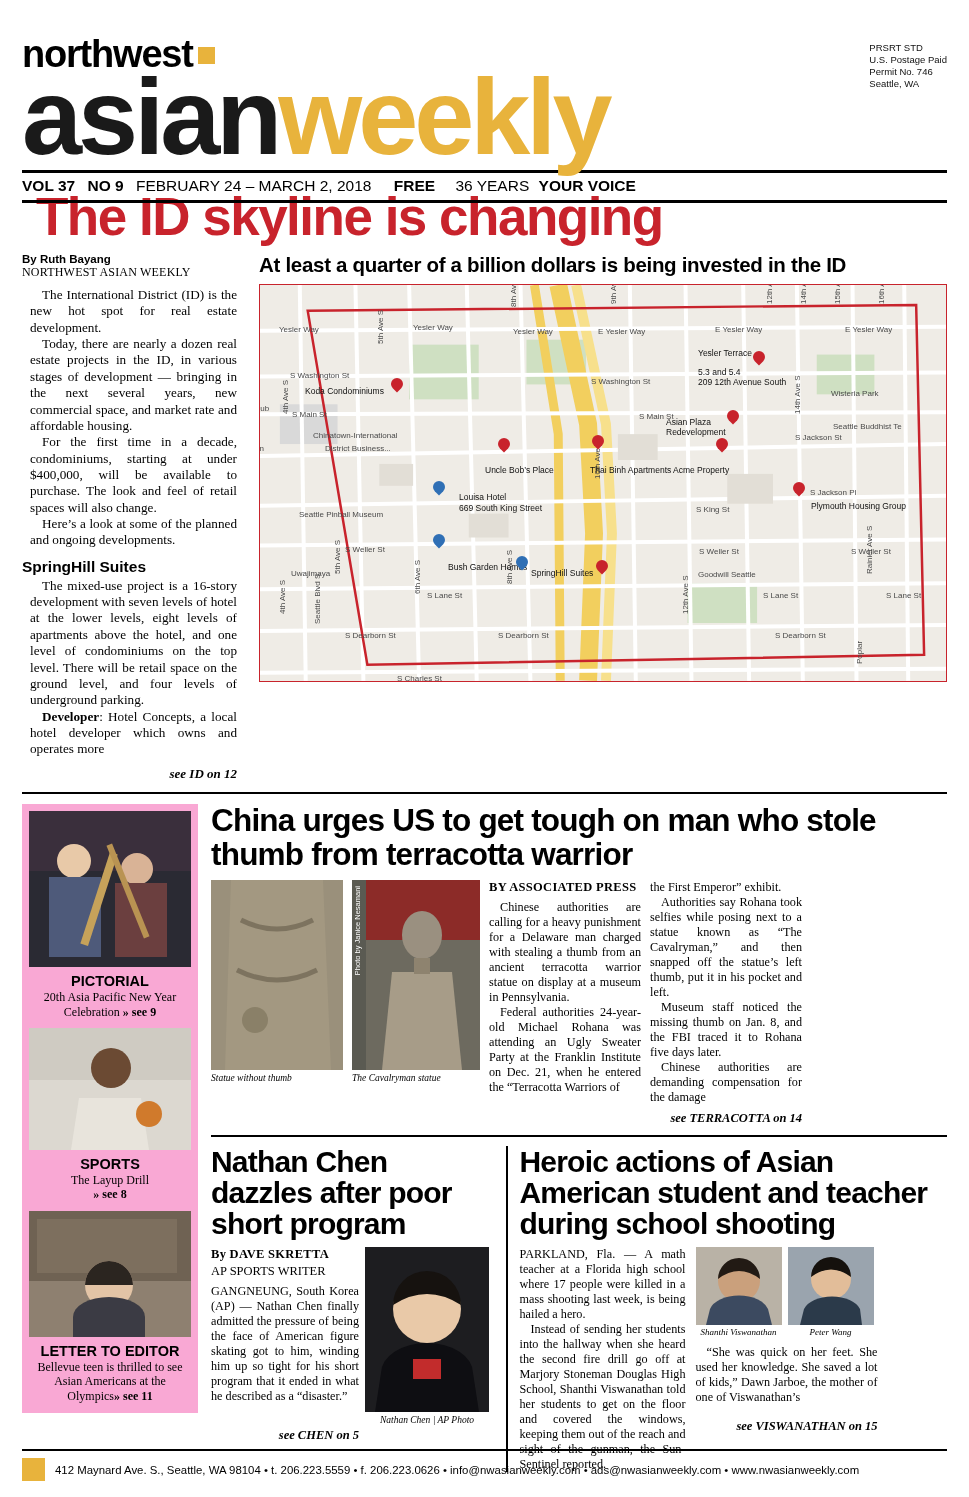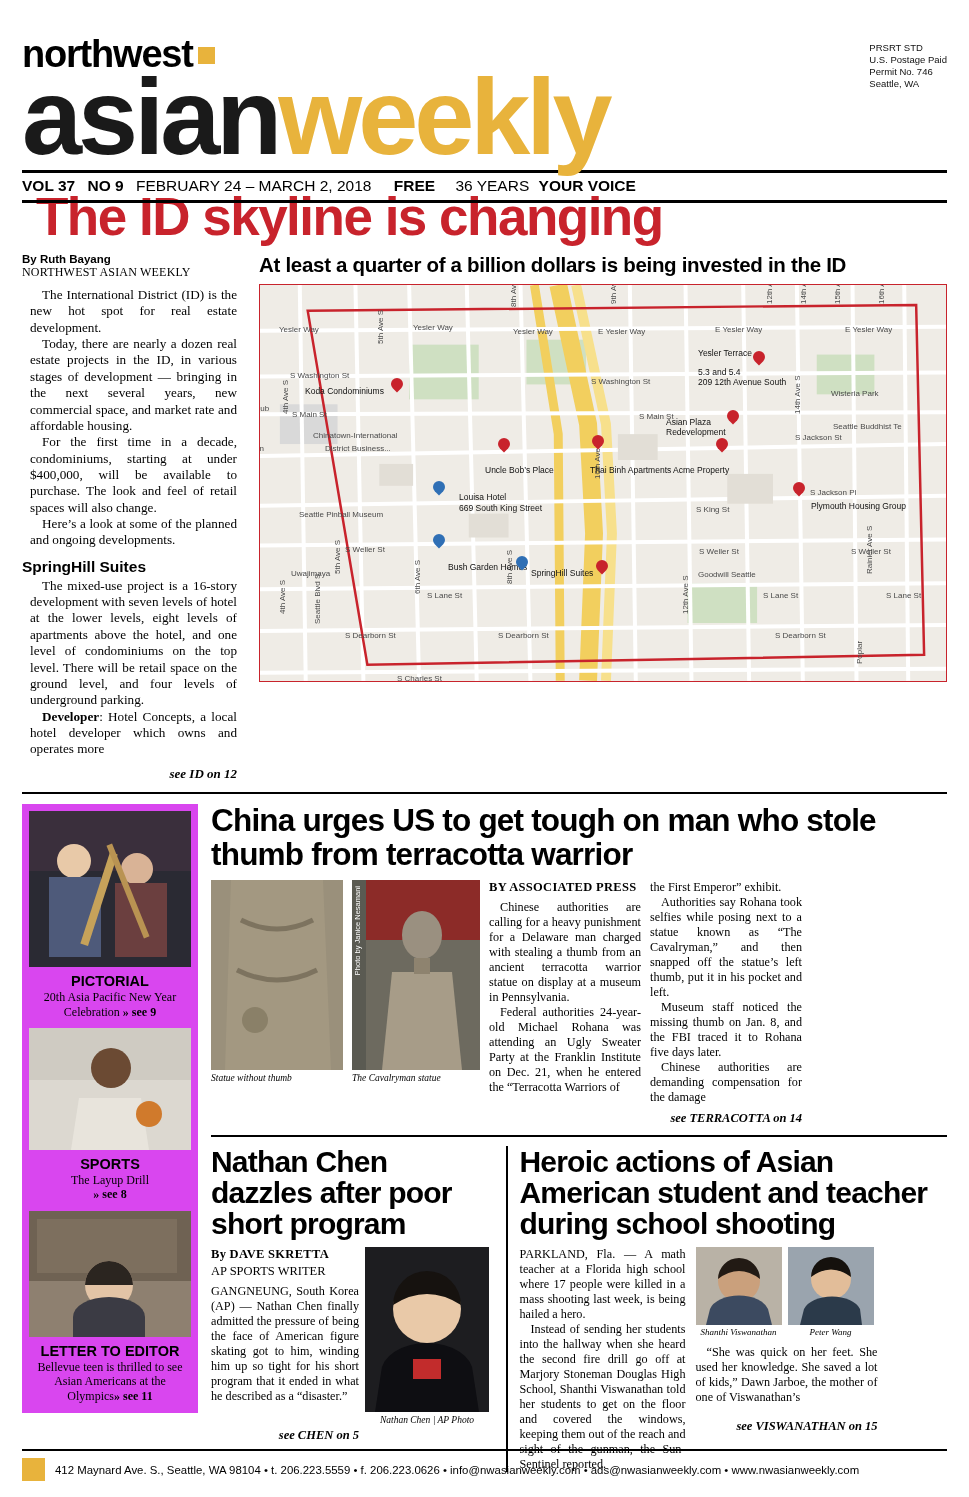--- a/index.html
+++ b/index.html
@@ -81,21 +81,21 @@
     background:#c8232c; transform:rotate(-45deg); display:block;
   }
   .pin.blue i { background:#2f6fb5; }
 
   
   .hr-black { height:2.5px; background:#000; margin:10px 0 0 0; }
 
   
   .lower { display:flex; gap:13px; margin-top:10px; }
   .railcol { width:176px; }
-  .rail-box { background:#d946ef; padding:7px 7px 10px 7px; }
+  .rail-box { background:#f9a8d4; padding:7px 7px 10px 7px; }
   .rail-item { margin-bottom:9px; }
   .rail-photo { width:100%; height:156px; overflow:hidden; position:relative; background:#333; }
   .rail-cap-t { font-family:"Liberation Sans", sans-serif; font-weight:bold; font-size:14.5px; text-align:center; margin-top:6px; }
   .rail-cap-s { font-family:"Liberation Serif", serif; font-size:12px; text-align:center; line-height:1.2; margin-top:1px;}
   .rail-cap-s b { font-family:"Liberation Serif", serif; }
 
   .contentcol { flex:1; }
   .headline2 {
     font-family:"Liberation Sans", sans-serif; font-weight:bold;
     font-size:31.5px; line-height:1.06; letter-spacing:-0.8px; margin:0 0 9px 0;

